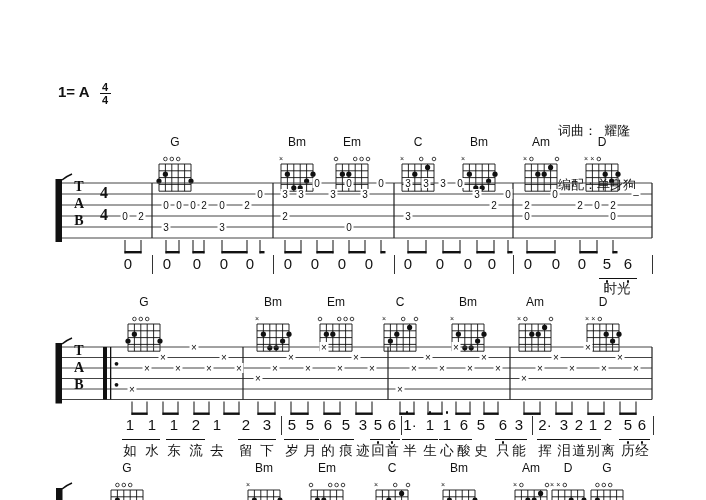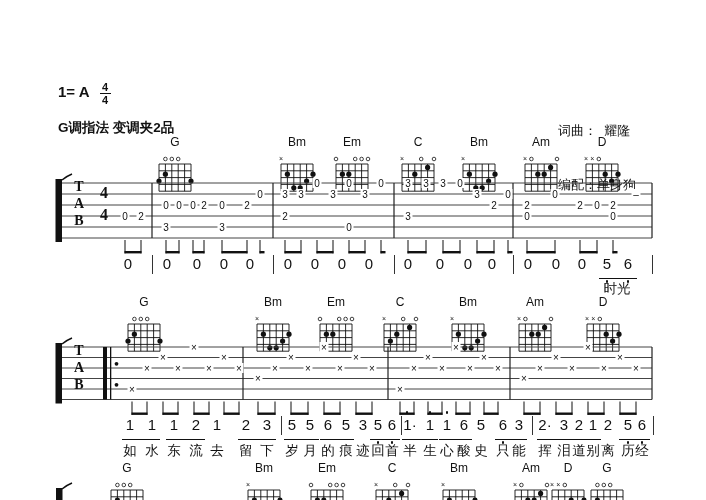--- a/index.html
+++ b/index.html
@@ -31,21 +31,20 @@
 <body>
 
 <div class="page" id="score">
   <div class="credits">
     <div>词曲：  耀隆</div>
     <div>编配：单身狗</div>
   </div>
   <div class="keyline">
     <span>1= A</span><span class="frac"><span>4</span><span class="fracline"></span><span>4</span></span>
   </div>
-  <div class="fingering">G调指法 变调夹2品</div>
   <div id="music">
       <div class="chord" style="left: 153px; top: 136px; width: 44px;">
         <div class="cname">G</div>
         <svg width="44" height="46" style="position:relative;display:block">
           <line x1="6" y1="15" x2="38" y2="15" stroke="#111111" stroke-width="0.9"></line>
           <line x1="6" y1="21.8" x2="38" y2="21.8" stroke="#111111" stroke-width="0.9"></line>
           <line x1="6" y1="28.6" x2="38" y2="28.6" stroke="#111111" stroke-width="0.9"></line>
           <line x1="6" y1="35.4" x2="38" y2="35.4" stroke="#111111" stroke-width="0.9"></line>
           <line x1="6" y1="42.2" x2="38" y2="42.2" stroke="#111111" stroke-width="0.9"></line>
           <line x1="6" y1="15" x2="6" y2="42.2" stroke="#111111" stroke-width="0.9"></line>

